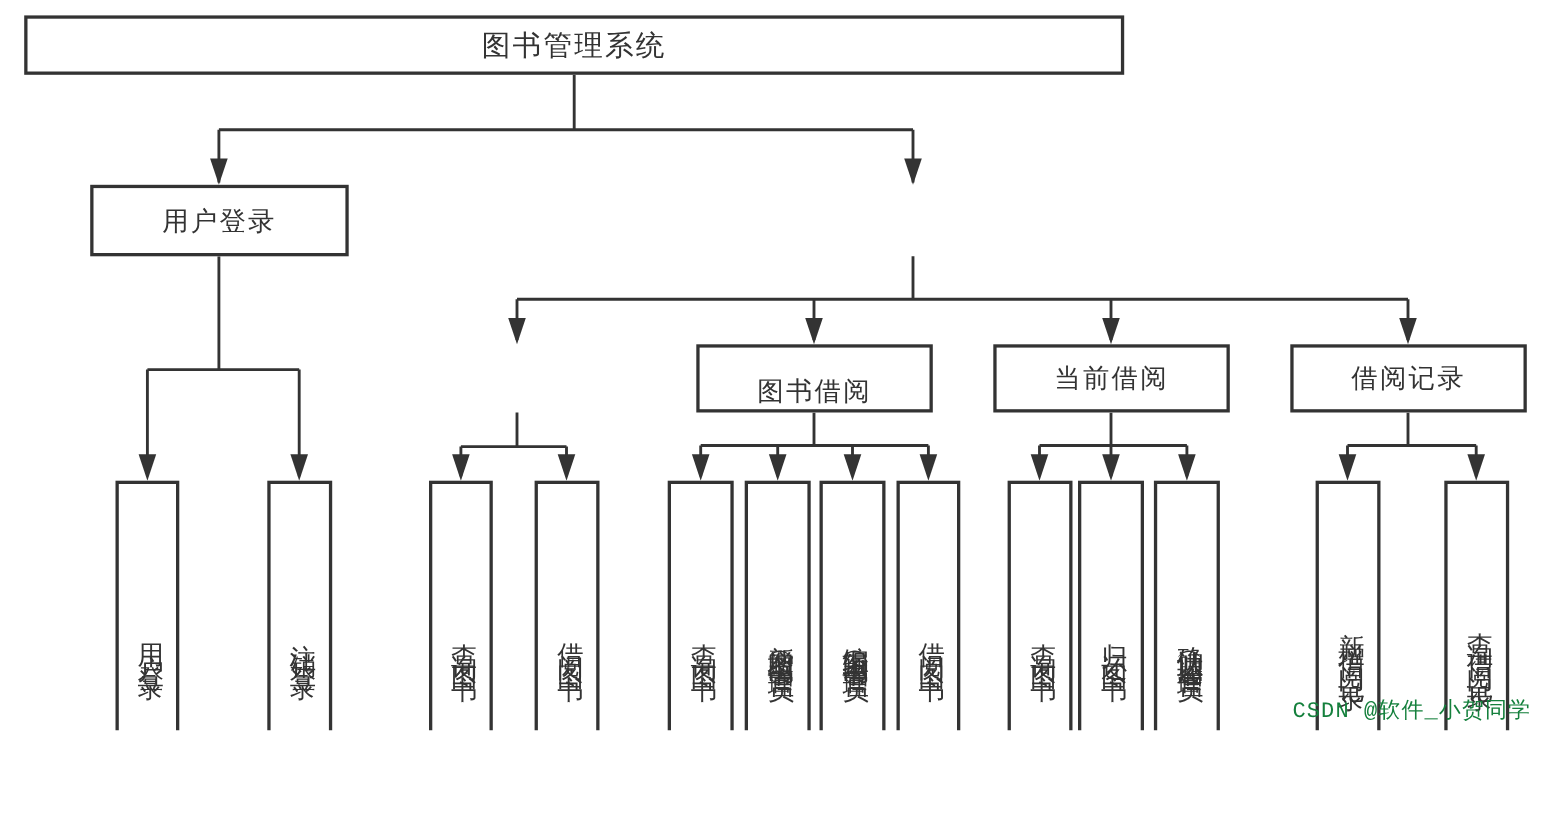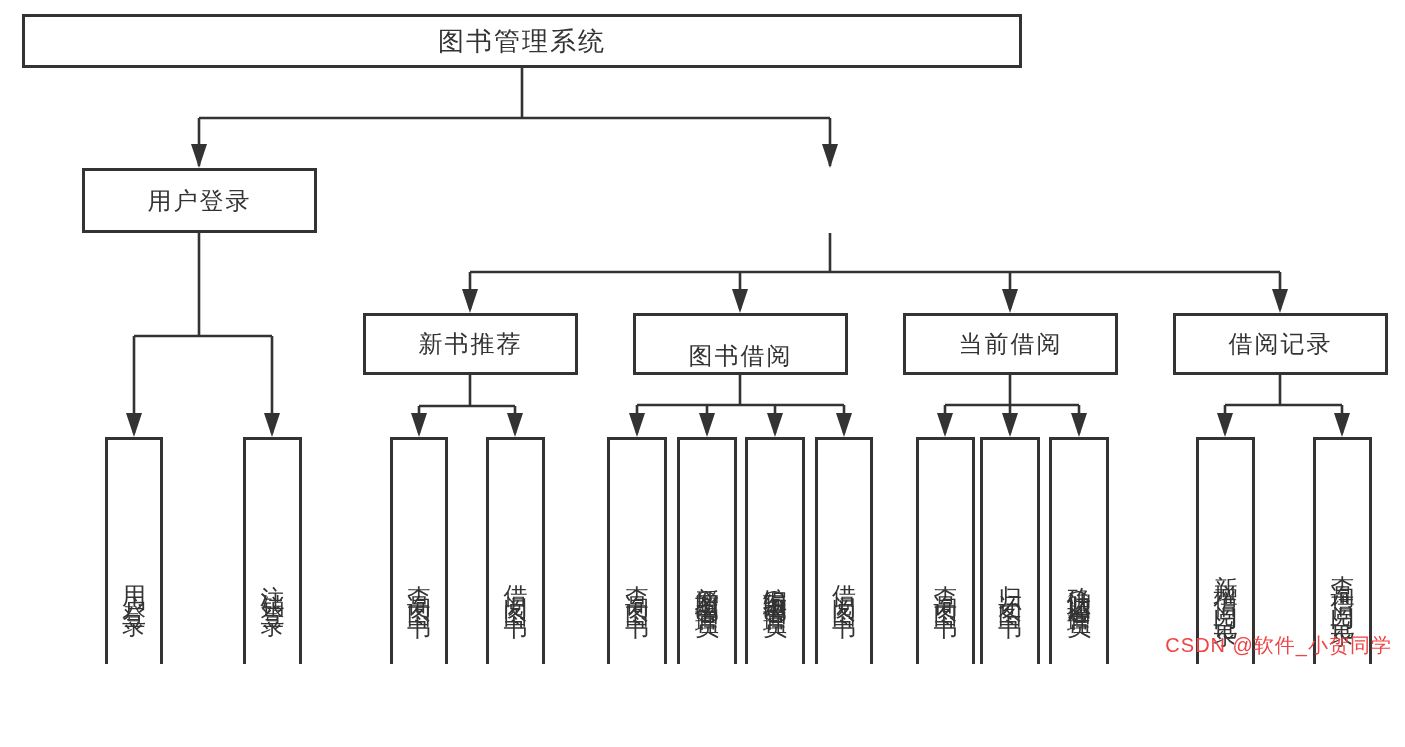--- a/index.html
+++ b/index.html
@@ -2,21 +2,21 @@
 <html><head>
 <meta charset="utf-8">
 <style>
   html, body { margin: 0; padding: 0; background: #ffffff; }
   .canvas {
     position: relative;
     width: 1405px;
     height: 664px;
     background: #ffffff;
     overflow: hidden;
-    font-family: Liberation Sans, sans-serif;
+    font-family: Liberation Mono, monospace;
     color: #333333;
   }
   svg.connectors {
     position: absolute;
     left: 0; top: 0;
     width: 1405px; height: 747px;
   }
   svg.connectors path { fill: none; stroke: #333333; stroke-width: 2.6; }
   svg.connectors polygon { fill: #333333; stroke: none; }
   .hbox {
@@ -51,21 +51,21 @@
     font-size: 24px;
     line-height: 1;
     letter-spacing: 10px;
   }
   .vbox.long span { letter-spacing: 4px; }
   .watermark {
     position: absolute;
     right: 13px;
     bottom: 5px;
     font-size: 20px;
-    color: #ef4444;
+    color: #15803d;
     letter-spacing: 1px;
     white-space: nowrap;
   }
 </style>
 </head>
 <body>
 
 <div class="canvas">
 
   <svg class="connectors" viewBox="0 0 1405 747" xmlns="http://www.w3.org/2000/svg">
@@ -112,23 +112,20 @@
   </svg>
 
   <div class="hbox root" style="left:22px; top:14px; width:1000px; height:54px;">
     <span>图书管理系统</span>
   </div>
 
   <div class="hbox" style="left:82px; top:168px; width:235px; height:65px;">
     <span>用户登录</span>
   </div>
 
-  <div class="hbox" style="left:363px; top:313px; width:215px; height:62px;">
-    <span>新书推荐</span>
-  </div>
   <div class="hbox" style="left:633px; top:313px; width:215px; height:62px;align-items:flex-end;">
     <span>图书借阅</span>
   </div>
   <div class="hbox" style="left:903px; top:313px; width:215px; height:62px;">
     <span>当前借阅</span>
   </div>
   <div class="hbox" style="left:1173px; top:313px; width:215px; height:62px;">
     <span>借阅记录</span>
   </div>
 

